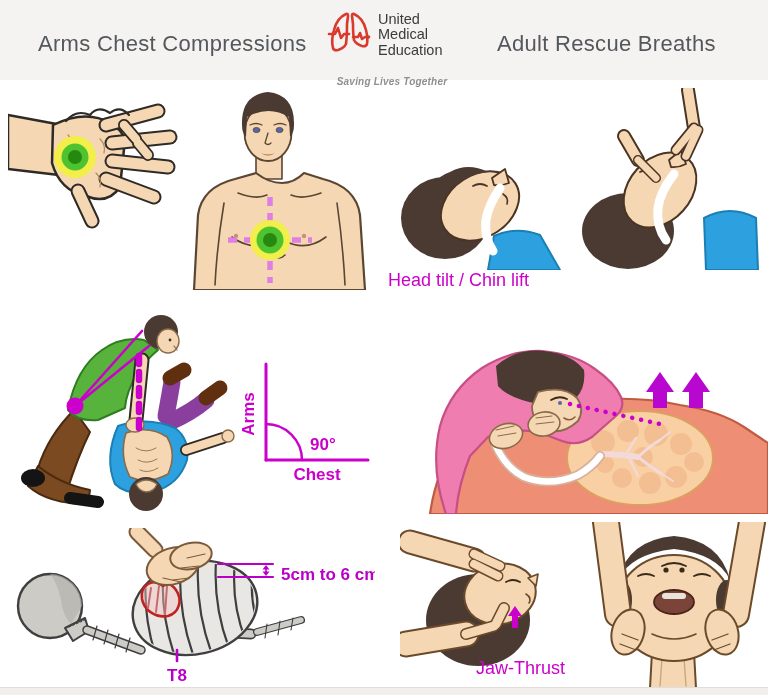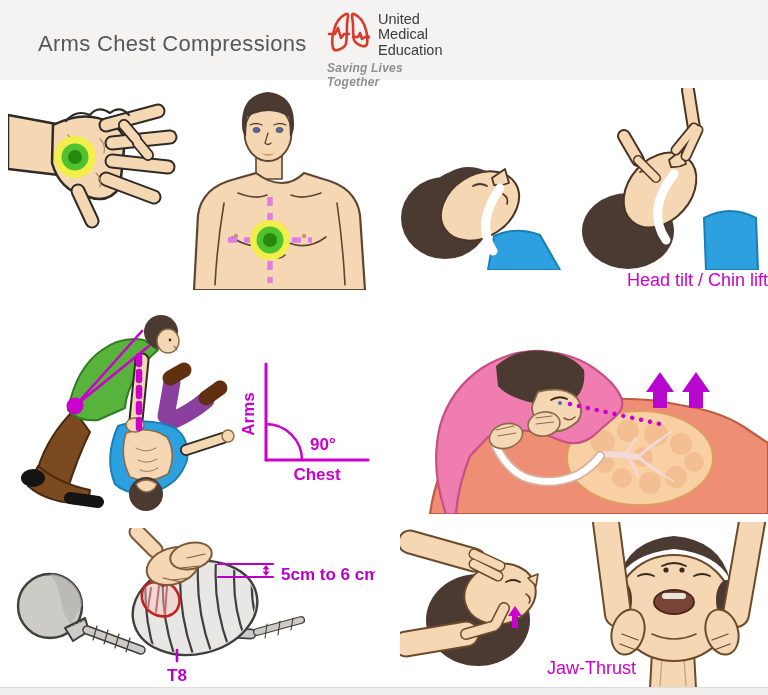--- a/index.html
+++ b/index.html
@@ -6,34 +6,35 @@
   .canvas{position:relative;width:768px;height:695px;background:#ffffff;overflow:hidden;
           font-family:"Liberation Sans", sans-serif;}
   
   .hdr{position:absolute;left:0;top:0;width:768px;height:80px;background:#f4f3f2;}
   .hdr-title{position:absolute;color:#54575b;font-size:22px;letter-spacing:.3px;white-space:nowrap;}
   .hdr-title.left{left:38px;top:31px;}
   .hdr-title.right{left:497px;top:31px;}
   .logo{position:absolute;left:327px;top:10px;width:130px;}
   .logo-row{display:flex;align-items:center;}
   .logo-text{margin-left:5px;color:#3b3b3b;font-size:14.5px;line-height:15.5px;font-weight:500;}
-  .logo-tag{margin-top:1px;font-size:12px;font-style:italic;font-weight:bold;color:#8f8f8f;letter-spacing:.2px;}
+  .logo-tag{margin-top:16px;text-align:center;font-size:10px;font-style:italic;font-weight:bold;color:#8f8f8f;letter-spacing:.2px;}
   
   .panel{position:absolute;}
-  .mg-label{position:absolute;color:#cc00cc;font-size:18px;font-weight:500;text-align:right;white-space:nowrap;}
+  .mg-label{position:absolute;color:#cc00cc;font-size:18px;font-weight:500;text-align:left;white-space:nowrap;}
   svg text{font-family:"Liberation Sans", sans-serif;}
   .strip{position:absolute;left:0;top:687px;width:768px;height:8px;background:#f1efee;border-top:1px solid #e0dedd;}
 </style>
 </head>
 <body>
 
 <div class="canvas">
 
   <div class="hdr">
     <div class="hdr-title left">Arms Chest Compressions</div>
+    <div class="hdr-title right">Adult Rescue Breaths</div>
     <div class="logo">
       <div class="logo-row">
         <span>
           <svg width="46" height="46" viewBox="0 0 46 46">
             <g fill="none" stroke="#d93a2b" stroke-width="2.6" stroke-linecap="round" stroke-linejoin="round">
               <path d="M21,6 Q21,3 19,4 Q10,8 7,20 Q4,30 6,38 Q7,41 11,40 Q17,38 19,34 Q20,26 20,14 Z"></path>
               <path d="M25,6 Q25,3 27,4 Q36,8 39,20 Q41,28 40,34 Q39,37 35,36 Q29,34 27,30 Q26,24 26,14 Z"></path>
               <path d="M2,24 L8,24 L11,18 L14,28 L17,24 L22,24"></path>
               <path d="M26,27 L31,27 L33,23 L35,29 L38,27 L41,27"></path>
               <circle cx="41.5" cy="27" r="1.8" fill="#d93a2b" stroke="none"></circle>

